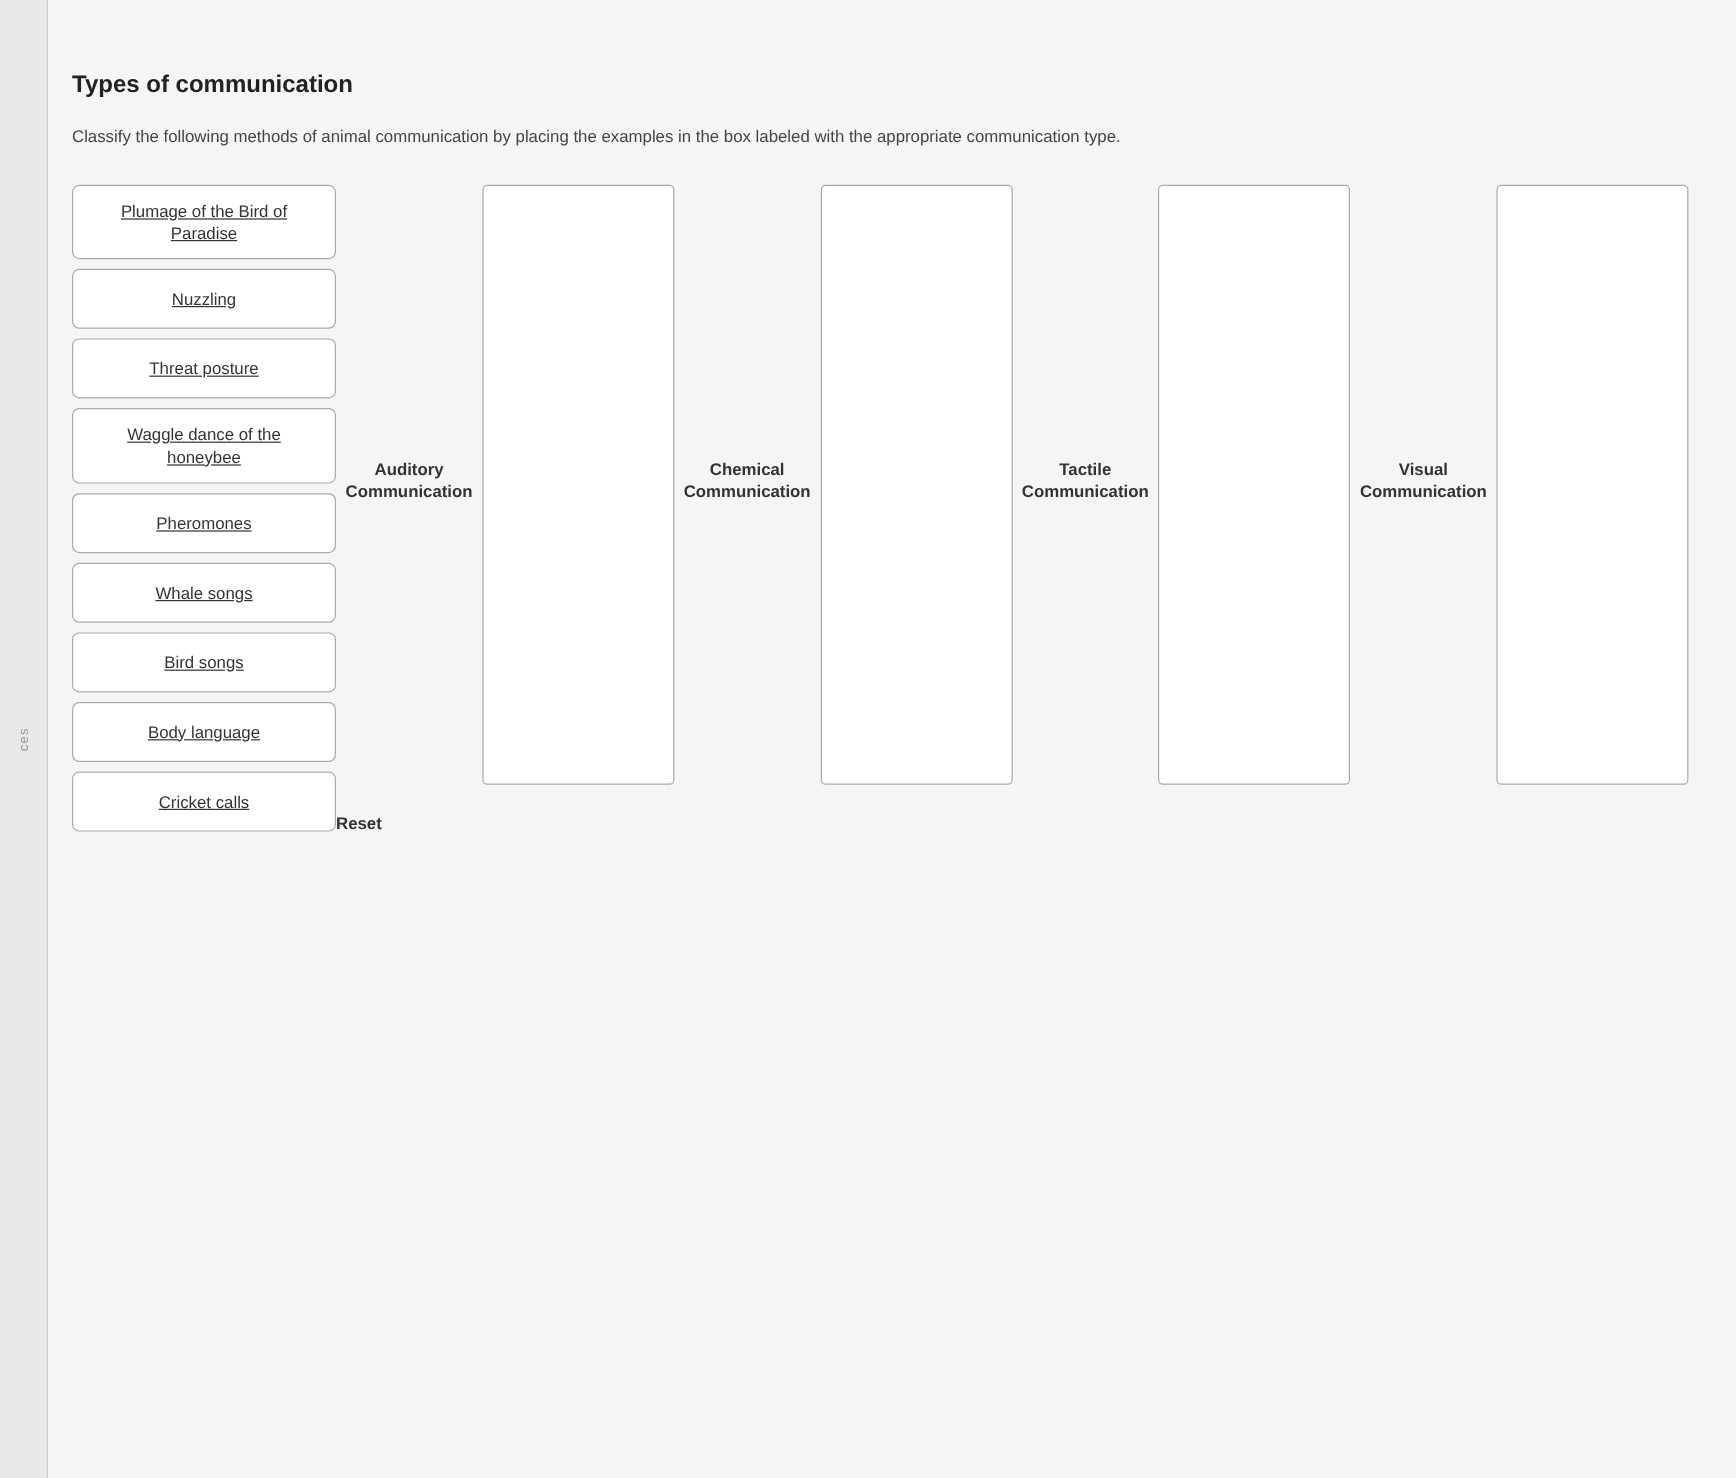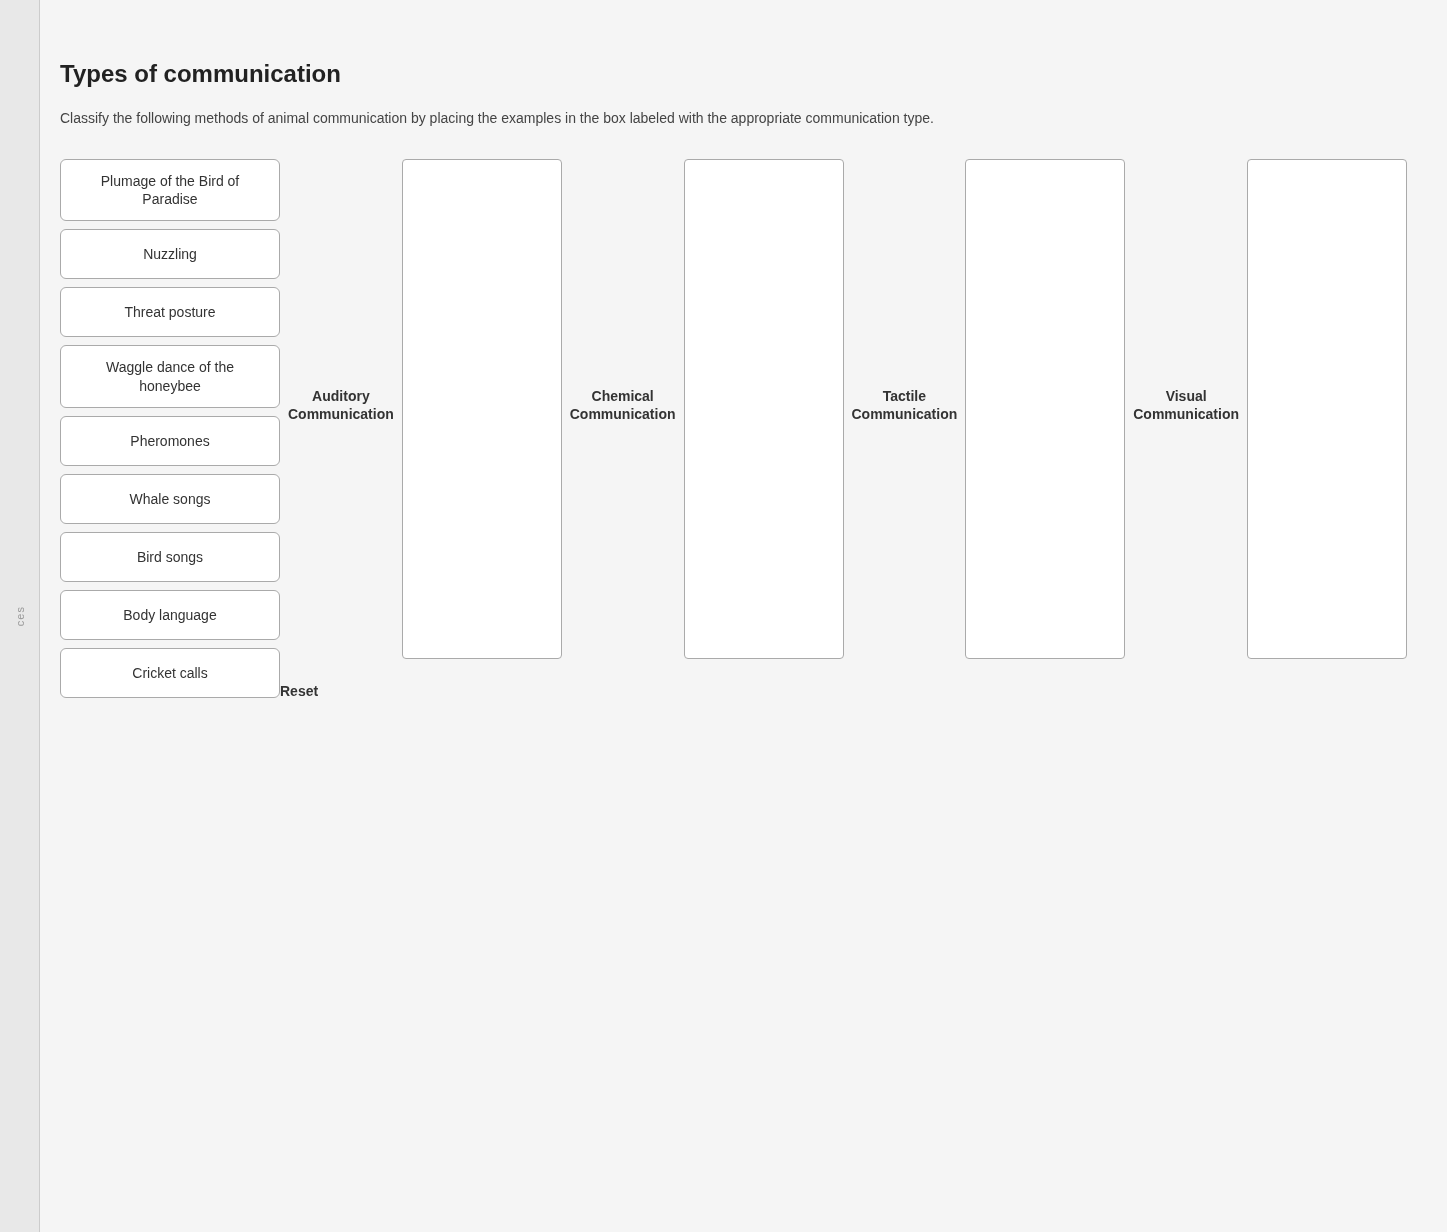--- a/index.html
+++ b/index.html
@@ -39,21 +39,21 @@
 
     .left-bar-text {
       writing-mode: vertical-rl;
       transform: rotate(180deg);
       font-size: 11px;
       color: #999;
       letter-spacing: 1px;
     }
 
     .page-title {
-      font-size: 24px;
+      font-size: 20px;
       font-weight: bold;
       margin-bottom: 20px;
       color: #222;
     }
 
     .instructions {
       font-size: 14px;
       color: #444;
       margin-bottom: 30px;
       max-width: 900px;
@@ -67,20 +67,21 @@
       align-items: flex-start;
     }
 
     
     .items-column {
       display: flex;
       flex-direction: column;
       gap: 8px;
       width: 220px;
       flex-shrink: 0;
+      text-decoration: underline;
     }
 
     .drag-item {
       background-color: #ffffff;
       border: 1.5px solid #aaa;
       border-radius: 6px;
       padding: 12px 16px;
       text-align: center;
       font-size: 14px;
       cursor: grab;

